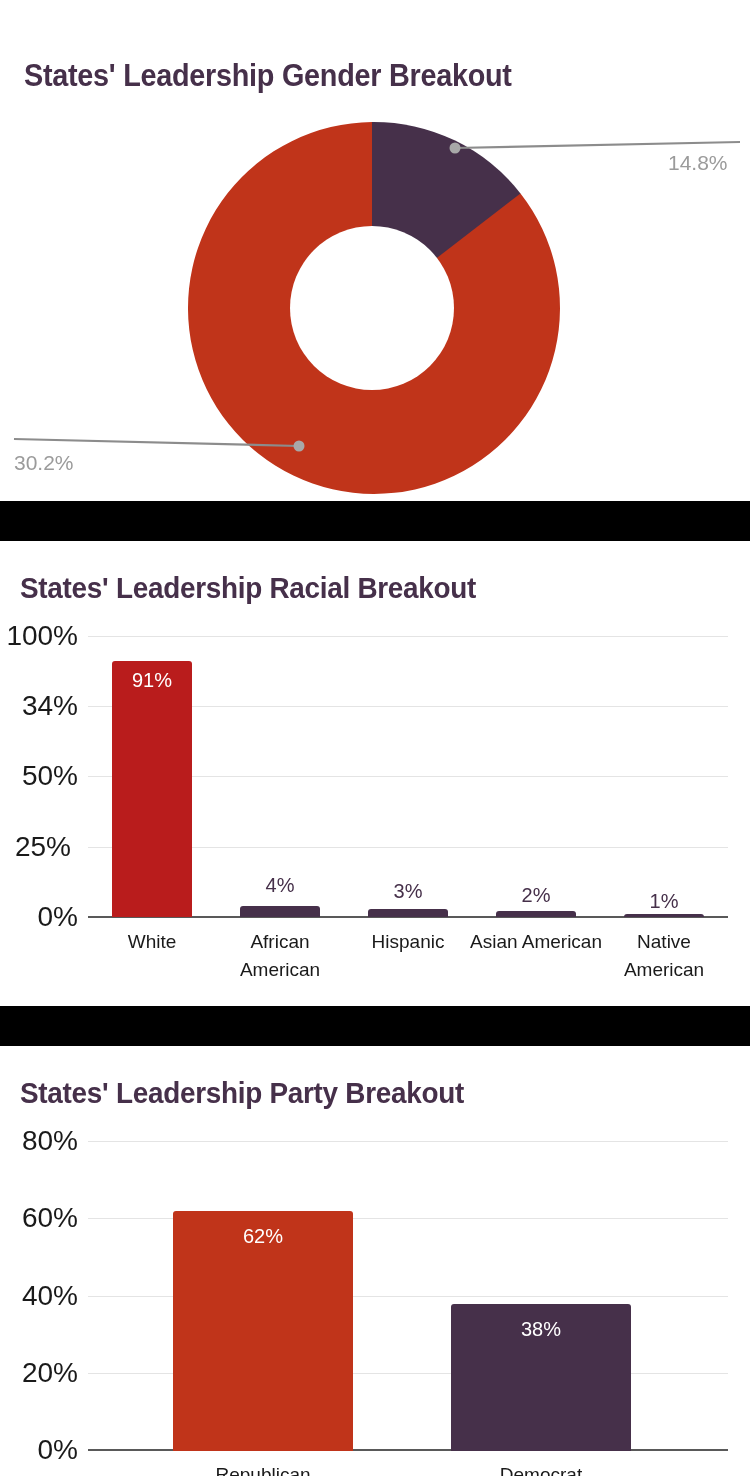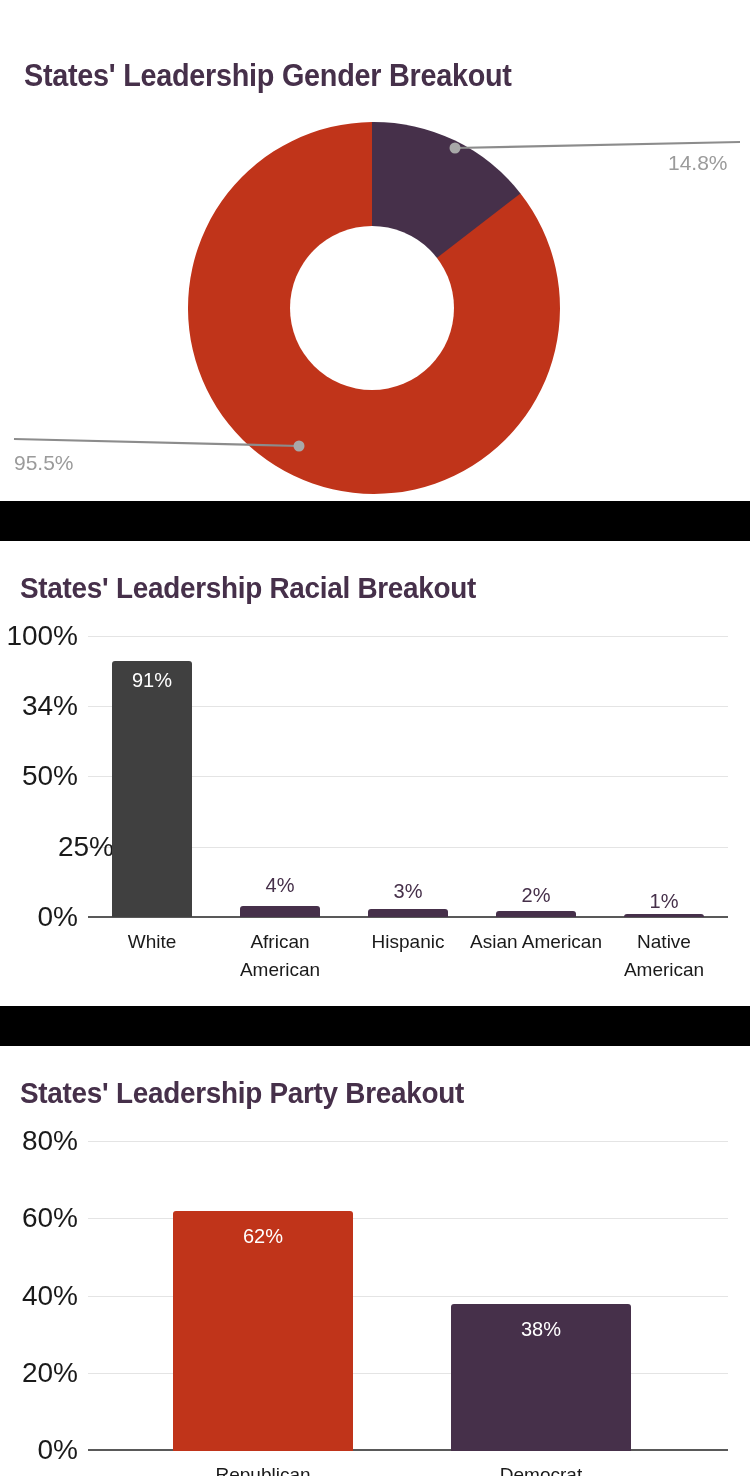--- a/index.html
+++ b/index.html
@@ -121,21 +121,21 @@
 
         <polyline points="455,112 740,106" fill="none" stroke="#8c8c8c" stroke-width="2.2"></polyline>
         <circle cx="455" cy="112" r="5.5" fill="#a8a8a8"></circle>
 
         <polyline points="299,410 14,403" fill="none" stroke="#8c8c8c" stroke-width="2.2"></polyline>
         <circle cx="299" cy="410" r="5.5" fill="#a8a8a8"></circle>
       </svg>
 
       <div class="donut-label" style="left:668px; top:115px;">14.8%</div>
 
-      <div class="donut-label" style="left:14px; top:415px;">95.5%</div>
+      <div class="donut-label" style="left:14px; top:415px;">30.2%</div>
     </div>
   </div>
 
   <div class="divider" style="top:465px; height:40px;"></div>
 
   <div class="panel" id="racial-panel">
     <div class="chart-title" id="racial-title">States' Leadership Racial Breakout</div>
 
     <div class="bar-chart">
 
@@ -143,24 +143,24 @@
 
         <div class="gridline" style="top:0px;"></div>
         <div class="gridline" style="top:70px;"></div>
         <div class="gridline" style="top:140px;"></div>
         <div class="gridline" style="top:211px;"></div>
         <div class="gridline axis" style="top:280px;"></div>
 
         <div class="ytick" style="top:0px;   right:650px;">100%</div>
         <div class="ytick" style="top:70px;  right:650px;">34%</div>
         <div class="ytick" style="top:140px; right:650px;">50%</div>
-        <div class="ytick" style="top:211px; right:614px;">25%</div>
+        <div class="ytick" style="top:211px; right:657px;">25%</div>
         <div class="ytick" style="top:281px; right:650px;">0%</div>
 
-        <div class="bar" style="left:24px;  width:80px;  height:256px; background:#404040;">
+        <div class="bar" style="left:24px;  width:80px;  height:256px; background:#b91c1c;">
           <div class="bar-value inside">91%</div>
         </div>
         <div class="bar" style="left:152px; width:80px;  height:11px; background:#46304a;">
           <div class="bar-value outside" style="top:-32px;">4%</div>
         </div>
         <div class="bar" style="left:280px; width:80px;  height:8px; background:#46304a;">
           <div class="bar-value outside" style="top:-29px;">3%</div>
         </div>
         <div class="bar" style="left:408px; width:80px;  height:6px; background:#46304a;">
           <div class="bar-value outside" style="top:-27px;">2%</div>

